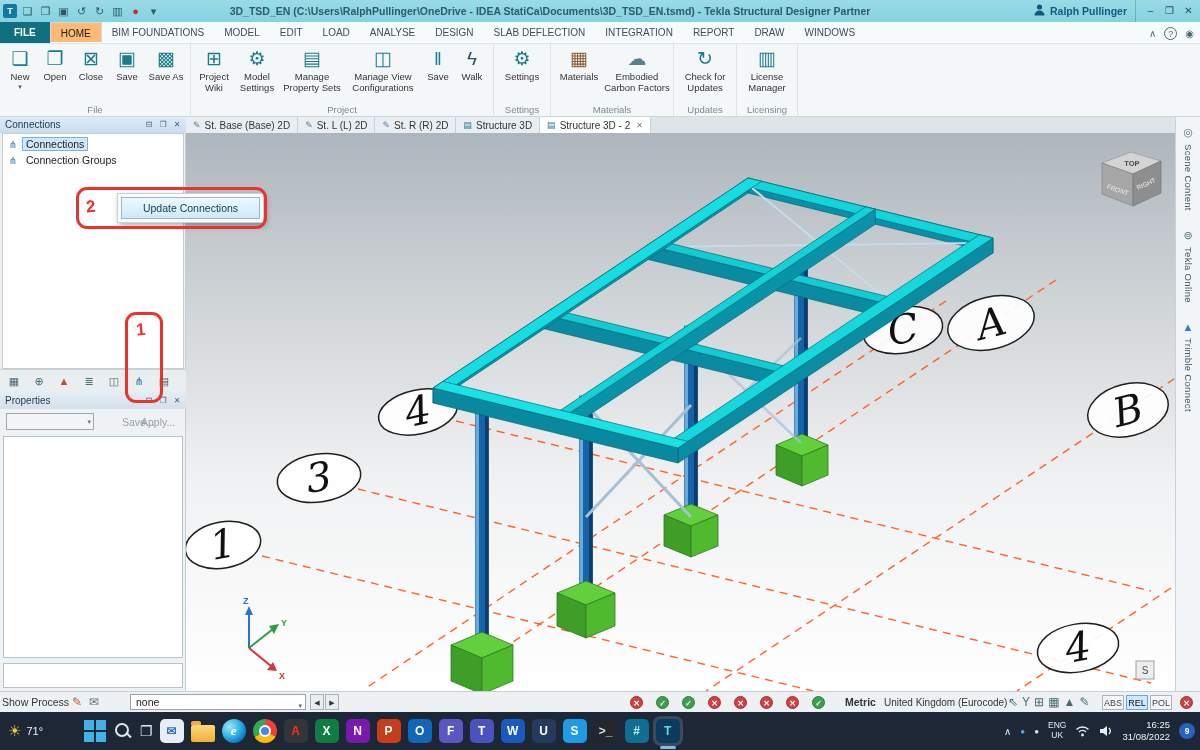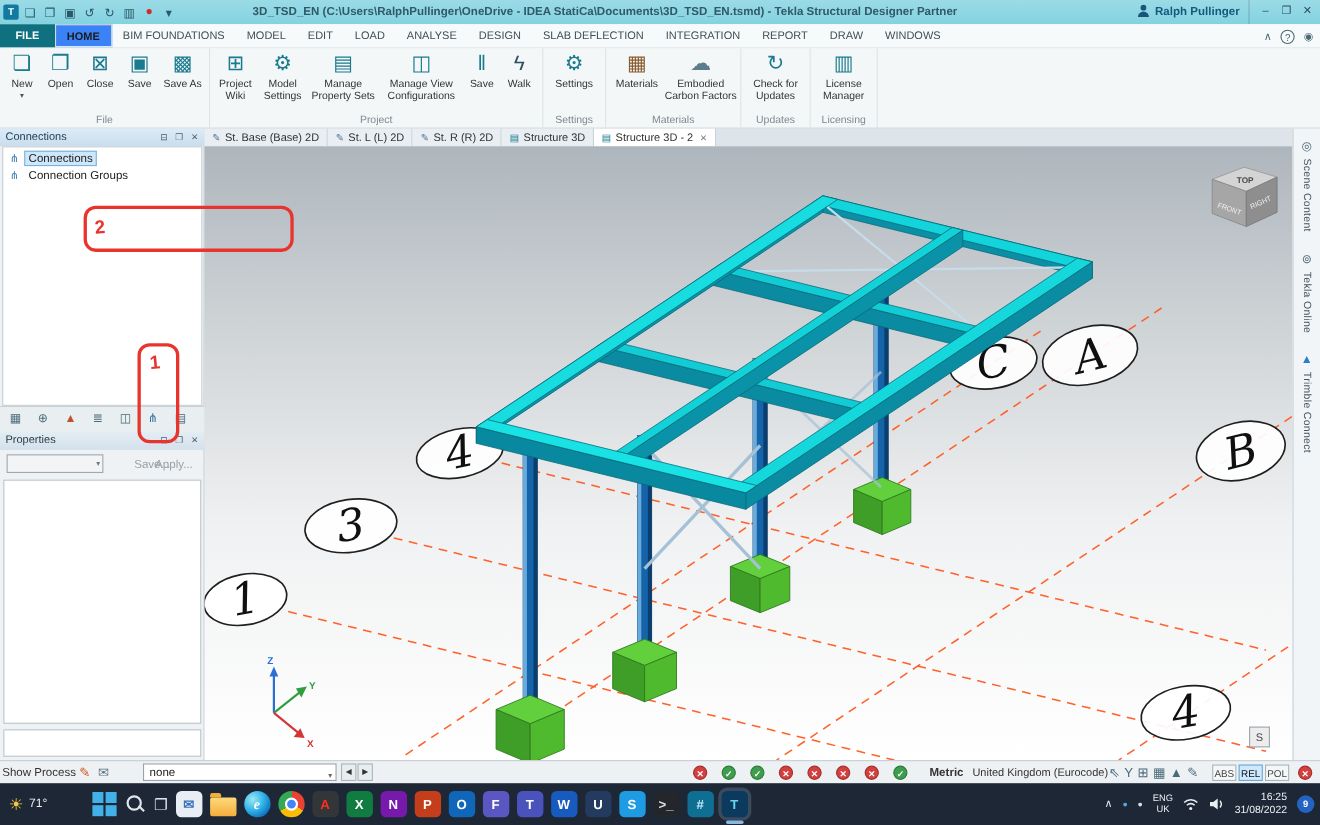--- a/index.html
+++ b/index.html
@@ -16,21 +16,21 @@
             font-size:10.5px;font-weight:700;color:#2f5a66;white-space:nowrap;overflow:hidden;}
   .tb-user{position:absolute;right:64px;top:0;height:22px;display:flex;align-items:center;gap:5px;
            font-size:10.5px;font-weight:700;color:#155a7c;padding-right:8px;border-right:1px solid rgba(0,0,0,.18);}
   .winbtns{position:absolute;right:2px;top:0;height:22px;display:flex;}
   .winbtn{width:19px;height:22px;line-height:22px;text-align:center;font-size:10px;color:#2e4e58;cursor:pointer;}
 
   
   .ribbon-tabs{position:absolute;left:0;top:22px;width:1200px;height:22px;background:#f7fafb;border-bottom:1px solid #dfe5e8;display:flex;}
   .rtab{display:inline-block;padding:0 10px;line-height:21px;font-size:10px;color:#3f4d54;cursor:pointer;white-space:nowrap;}
   .rtab.file{background:#0f7080;color:#fff;font-weight:700;padding:0 14px;}
-  .rtab.active{background:#3b82f6;border:1px solid #d2dade;border-bottom-color:#fff;color:#1a1a1a;font-weight:700;}
+  .rtab.active{background:#fdba74;border:1px solid #d2dade;border-bottom-color:#fff;color:#1a1a1a;font-weight:400;}
   .ribbon-right{position:absolute;right:6px;top:22px;height:22px;display:flex;align-items:center;gap:8px;}
   .rctl{font-size:10px;color:#4a6a76;cursor:pointer;}
   .rctl.help{width:13px;height:13px;border:1px solid #4a6a76;border-radius:50%;line-height:12px;text-align:center;font-size:9px;}
 
   
   .ribbon-body{position:absolute;left:0;top:44px;width:1200px;height:73px;background:#f4f7f8;border-bottom:1px solid #cdd6da;display:flex;}
   .rgroup{position:relative;height:100%;border-right:1px solid #dde3e6;padding:3px 3px 13px;display:flex;align-items:flex-start;}
   .rbtn{display:inline-flex;flex-direction:column;align-items:center;height:57px;cursor:pointer;}
   .ricon{height:24px;line-height:24px;font-size:19px;color:#1b7b8e;}
   .rlabel{font-size:9.5px;line-height:1.12;color:#333;white-space:pre-line;text-align:center;margin-top:1px;}
@@ -624,18 +624,21 @@
           </svg>
       </span>
       <span class="tray-clock">
         <div>16:25</div>
         <div>31/08/2022</div>
       </span>
       <span class="tray-badge">9</span>
     </div>
   </div>
 
+  <div class="ctx-menu">
+    <div class="ctx-item">Update Connections</div>
+  </div>
   <div class="ann-box" id="ann2"></div>
   <div class="ann-num" id="ann2num">2</div>
   <div class="ann-box" id="ann1"></div>
   <div class="ann-num" id="ann1num">1</div>
 
 </div>
 
 </body></html>

